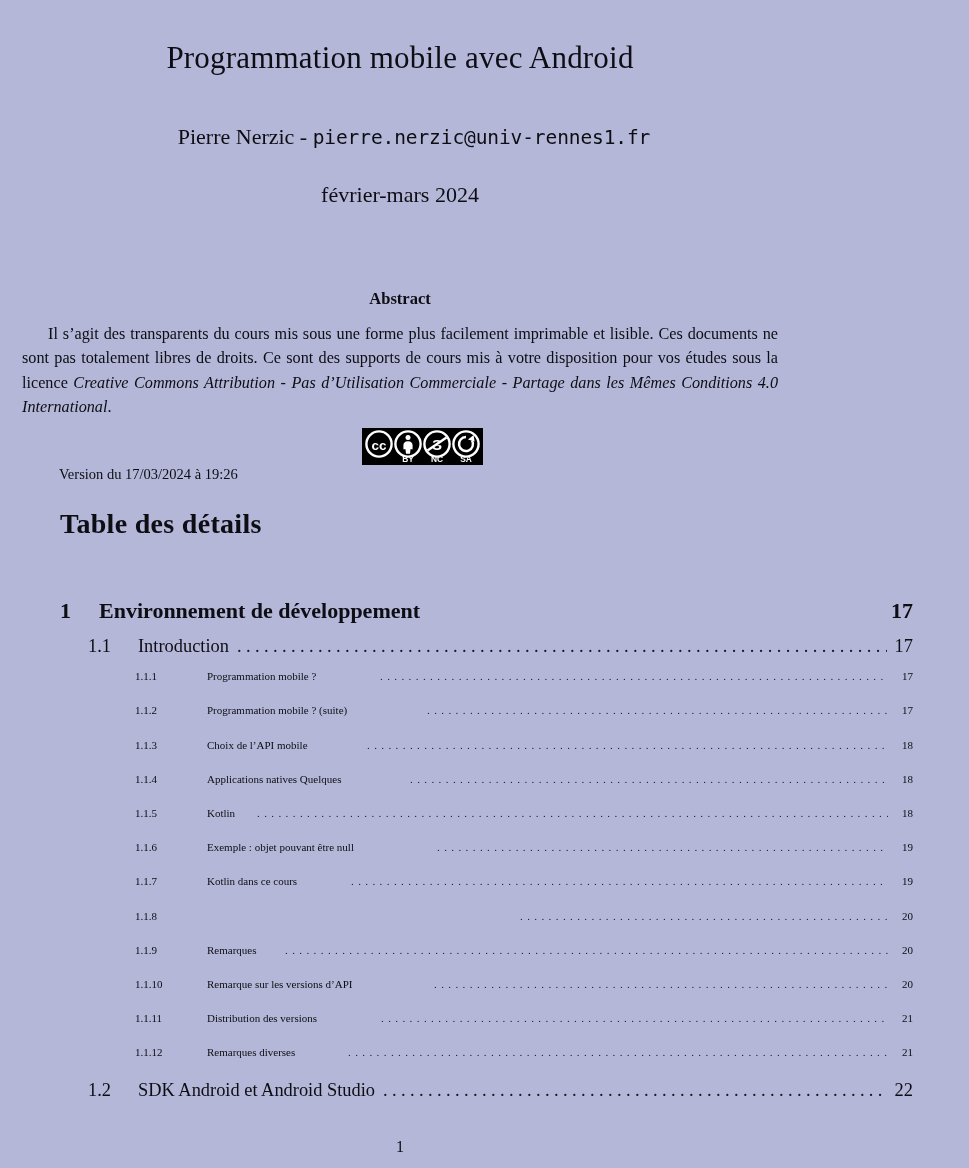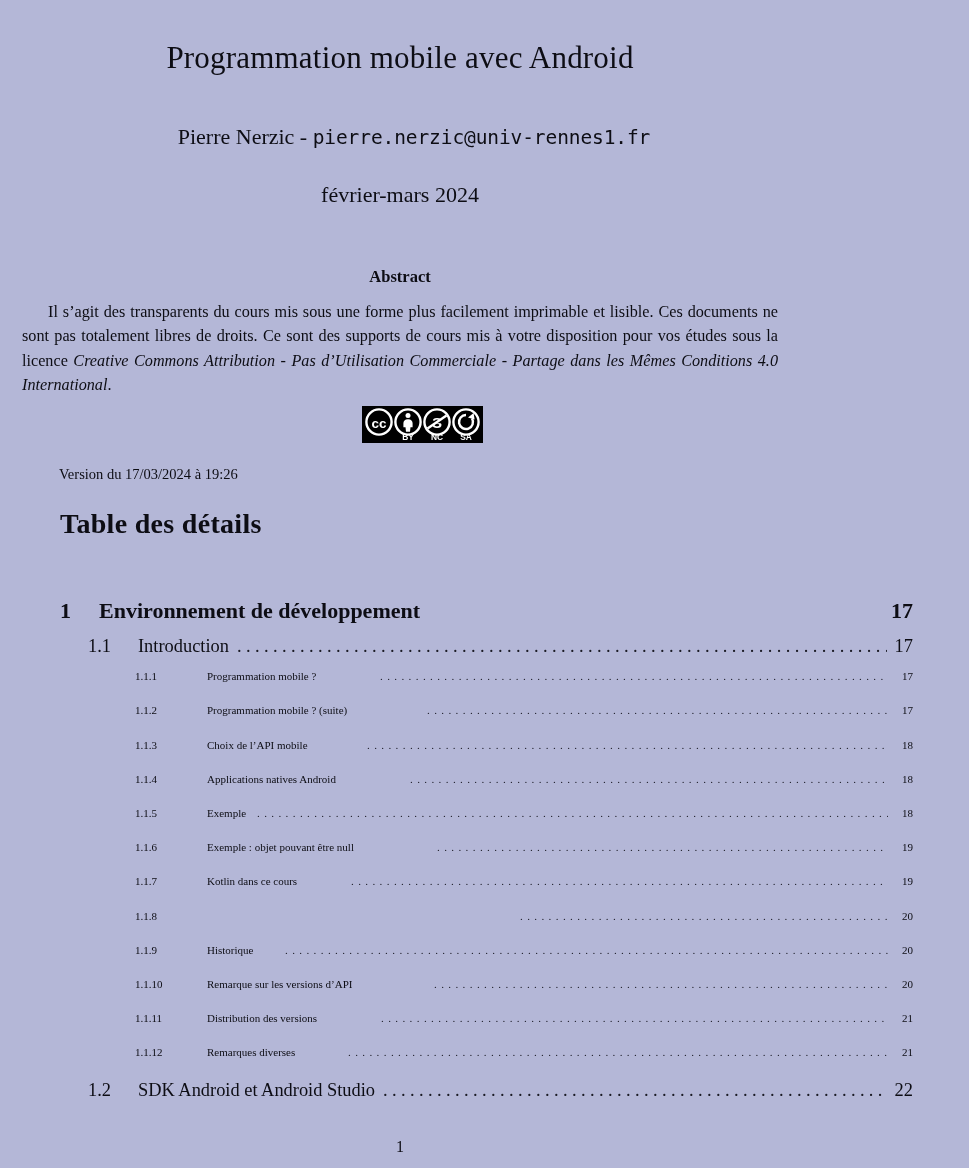--- a/index.html
+++ b/index.html
@@ -53,21 +53,21 @@
     font-size: 22px;
     margin-top: 29px;
     line-height: 28px;
   }
 
   
   .abstract-title {
     text-align: center;
     font-size: 16.5px;
     font-weight: bold;
-    margin-top: 58px;
+    margin-top: 80px;
     line-height: 20px;
   }
   .abstract-body {
     width: 756px;
     margin: 13px auto 0 auto;
     font-size: 16.2px;
     line-height: 24.3px;
     text-align: justify;
     text-align-last: left;
     text-indent: 26px;
@@ -261,27 +261,27 @@
         <span class="toc-page">17</span>
       </div>
       <div class="toc-row subsection">
         <span class="toc-num">1.1.3</span>
         <span class="toc-label">Choix de l’API mobile</span>
         <span class="toc-dots" style="left: 367px; right: 81px;">............................................................................................................................................................................................................................</span>
         <span class="toc-page">18</span>
       </div>
       <div class="toc-row subsection">
         <span class="toc-num">1.1.4</span>
-        <span class="toc-label">Applications natives Android</span>
+        <span class="toc-label">Applications natives Quelques</span>
         <span class="toc-dots" style="left: 410px; right: 81px;">............................................................................................................................................................................................................................</span>
         <span class="toc-page">18</span>
       </div>
       <div class="toc-row subsection">
         <span class="toc-num">1.1.5</span>
-        <span class="toc-label">Exemple</span>
+        <span class="toc-label">Kotlin</span>
         <span class="toc-dots" style="left: 257px; right: 81px;">............................................................................................................................................................................................................................</span>
         <span class="toc-page">18</span>
       </div>
       <div class="toc-row subsection">
         <span class="toc-num">1.1.6</span>
         <span class="toc-label">Exemple : objet pouvant être null</span>
         <span class="toc-dots" style="left: 437px; right: 81px;">............................................................................................................................................................................................................................</span>
         <span class="toc-page">19</span>
       </div>
       <div class="toc-row subsection">
@@ -290,21 +290,21 @@
         <span class="toc-dots" style="left: 351px; right: 81px;">............................................................................................................................................................................................................................</span>
         <span class="toc-page">19</span>
       </div>
       <div class="toc-row subsection">
         <span class="toc-num">1.1.8</span>
         <span class="toc-dots" style="left: 520px; right: 81px;">............................................................................................................................................................................................................................</span>
         <span class="toc-page">20</span>
       </div>
       <div class="toc-row subsection">
         <span class="toc-num">1.1.9</span>
-        <span class="toc-label">Historique</span>
+        <span class="toc-label">Remarques</span>
         <span class="toc-dots" style="left: 285px; right: 81px;">............................................................................................................................................................................................................................</span>
         <span class="toc-page">20</span>
       </div>
       <div class="toc-row subsection">
         <span class="toc-num">1.1.10</span>
         <span class="toc-label">Remarque sur les versions d’API</span>
         <span class="toc-dots" style="left: 434px; right: 81px;">............................................................................................................................................................................................................................</span>
         <span class="toc-page">20</span>
       </div>
       <div class="toc-row subsection">

